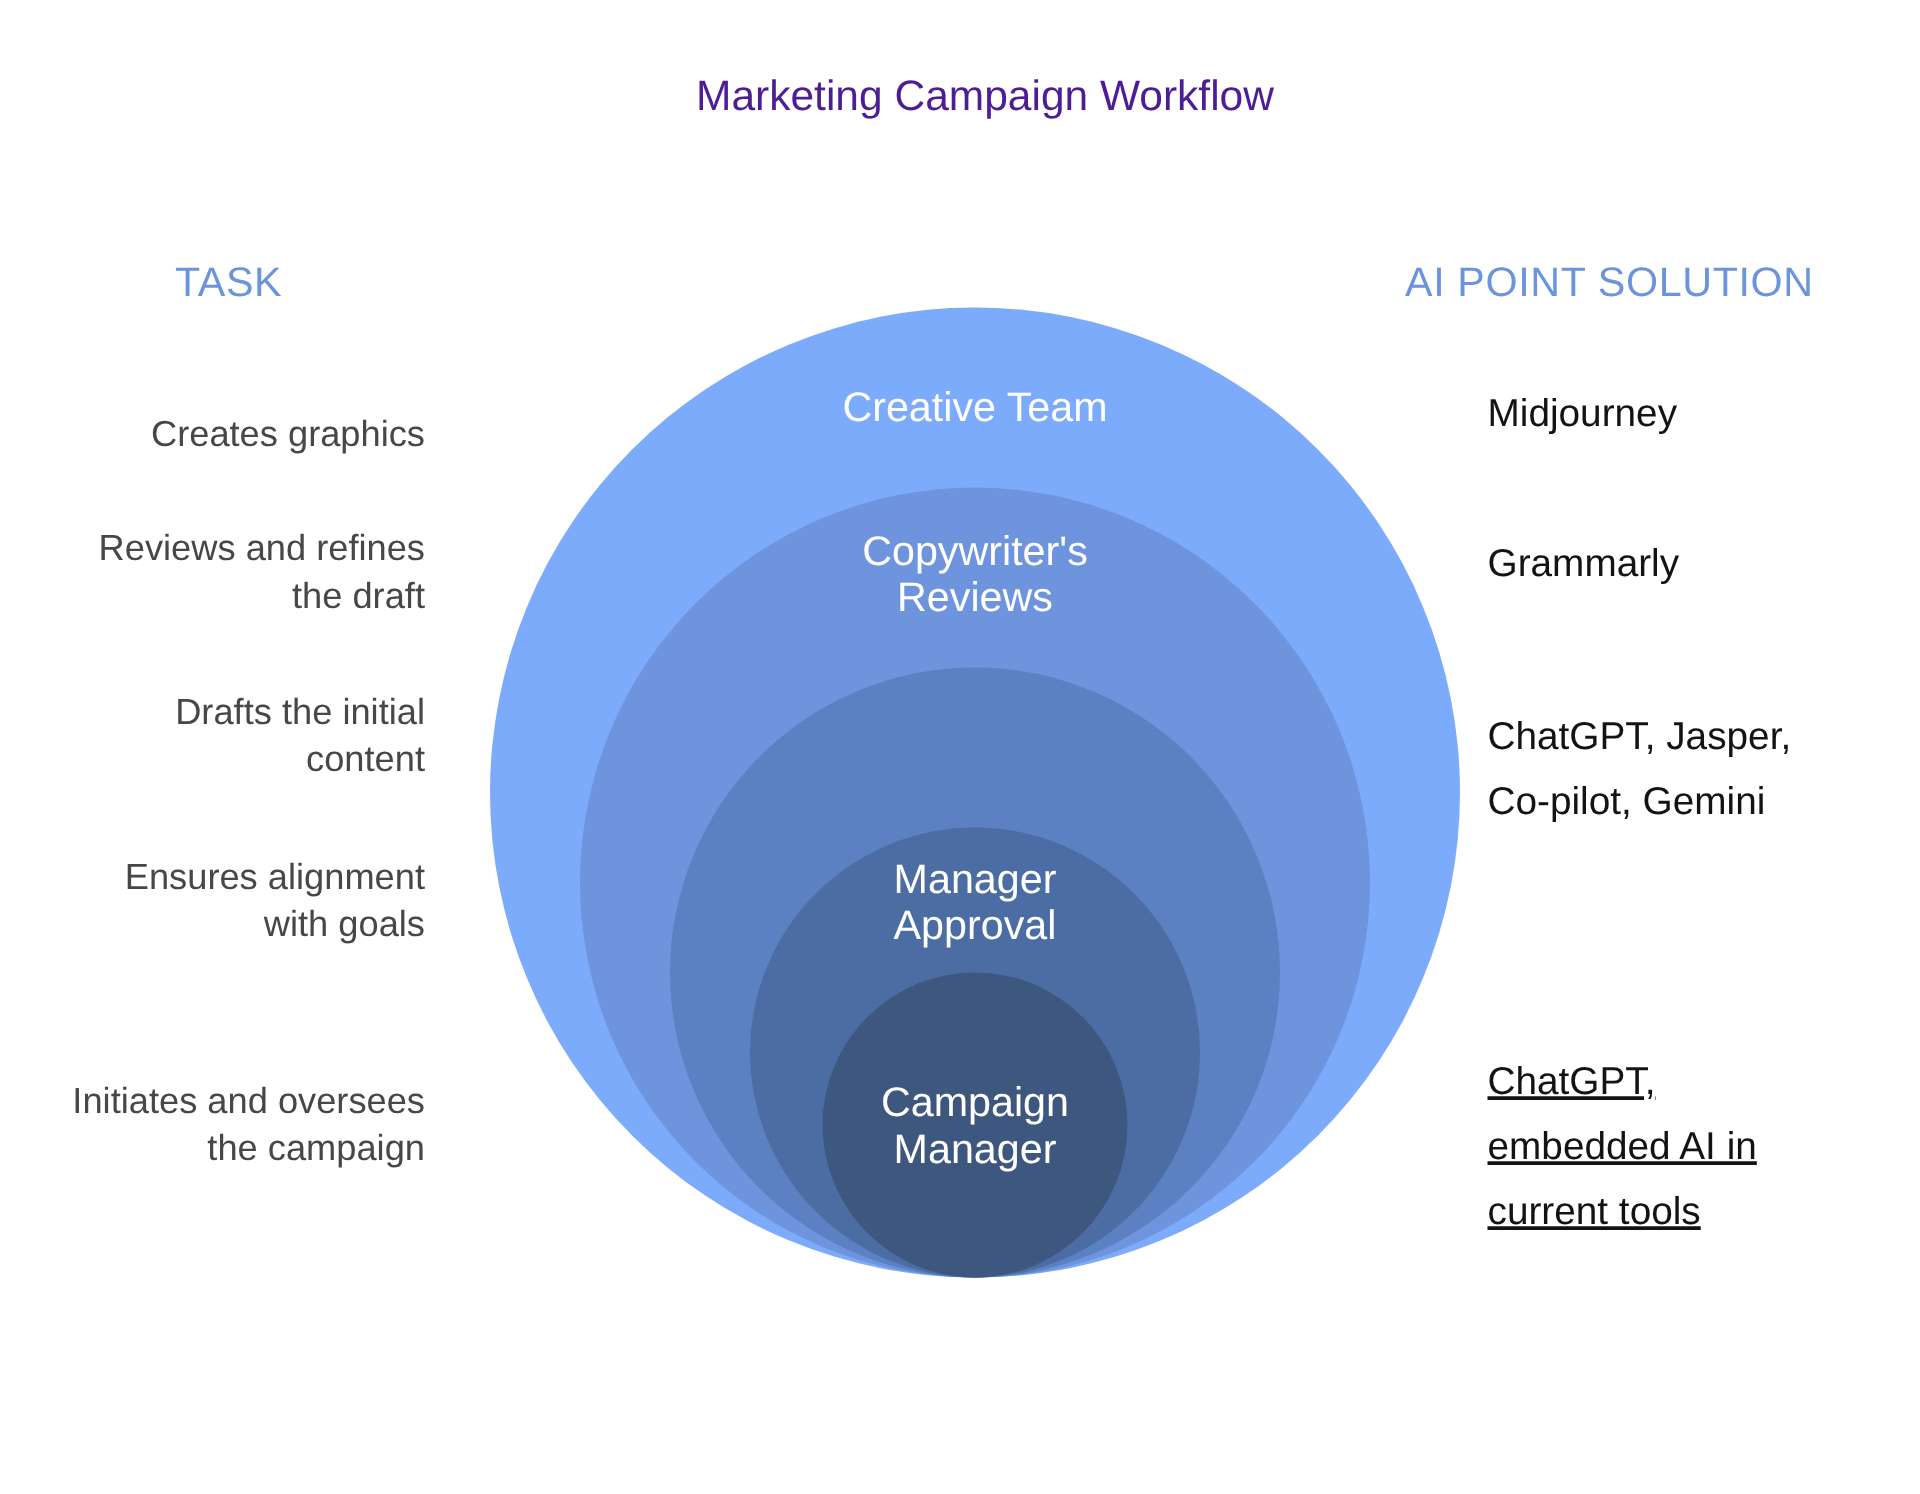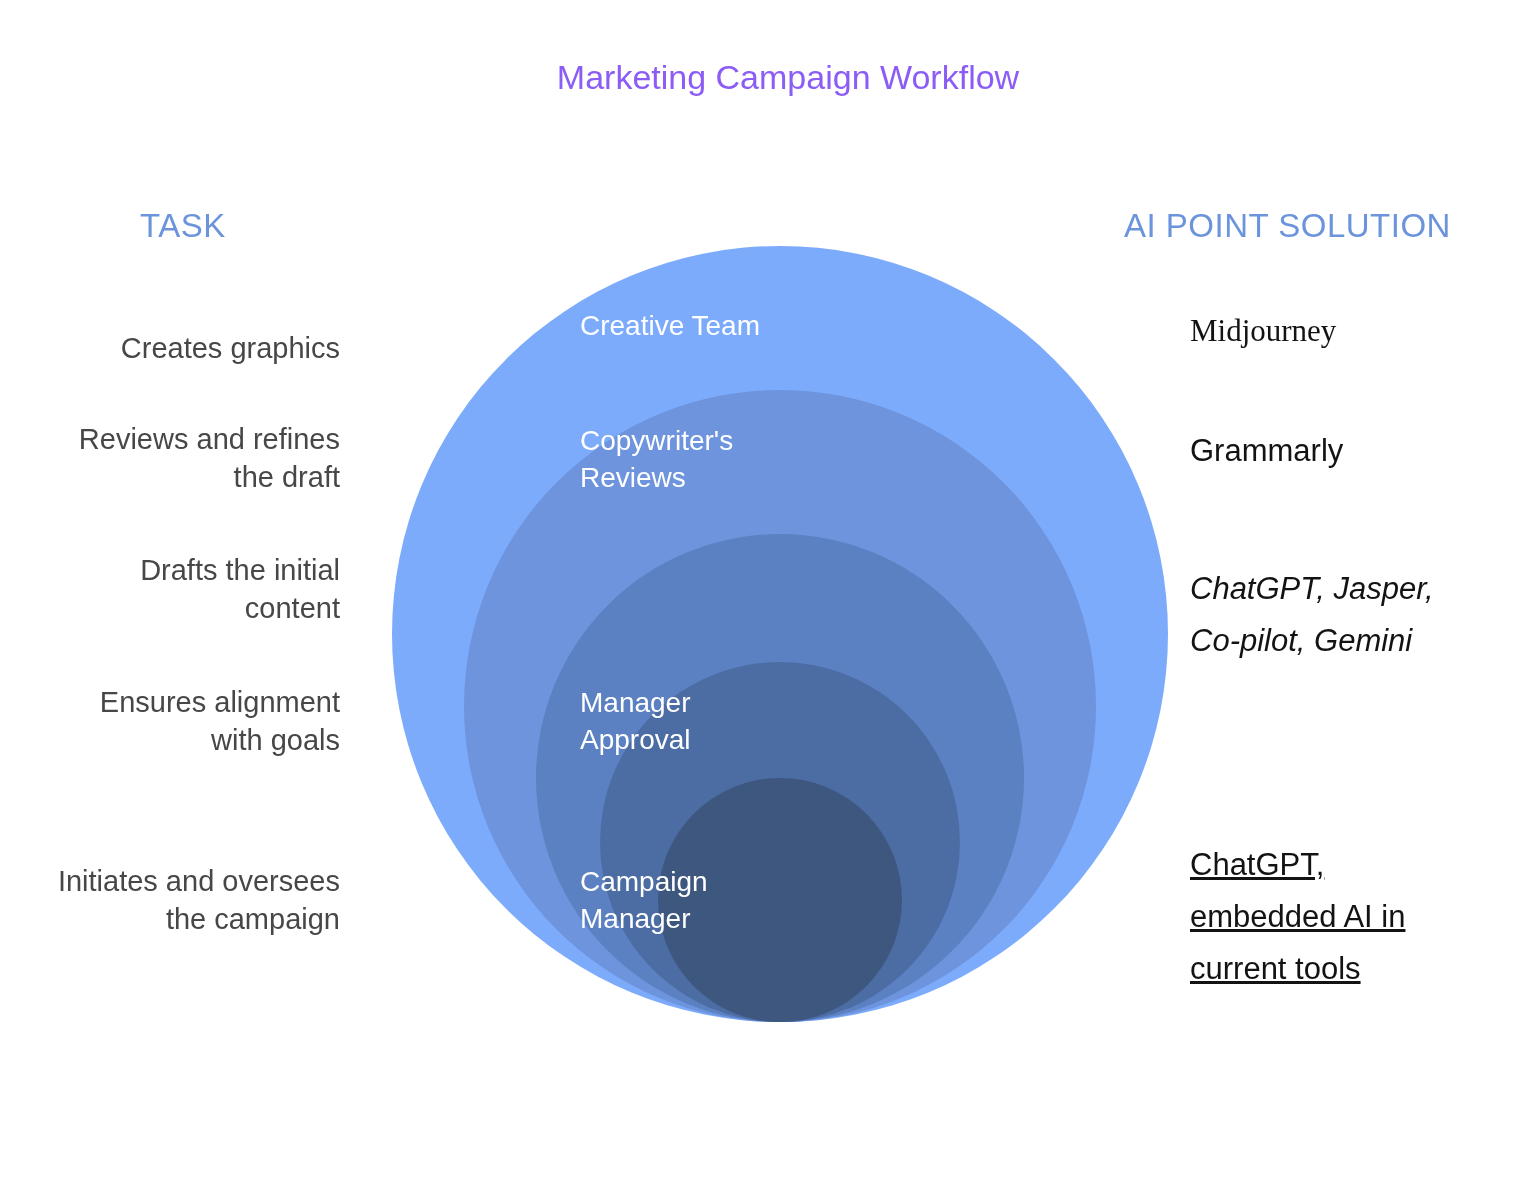--- a/index.html
+++ b/index.html
@@ -6,39 +6,39 @@
   .canvas{
     position:relative;
     width:1536px;height:1195px;
     background:#ffffff;
     font-family:"Liberation Sans", sans-serif;
     overflow:hidden;
   }
   .page-title{
     position:absolute;left:788px;top:58px;
     transform:translateX(-50%);
-    font-size:34px;color:#8b5cf6;white-space:nowrap;
+    font-size:34px;color:#4c1d95;white-space:nowrap;
   }
   .col-heading{
     position:absolute;top:207px;
     font-size:33px;font-weight:normal;color:#6b94dc;
     letter-spacing:0.5px;white-space:nowrap;
   }
   .heading-task{left:140px;}
   .heading-solution{left:1124px;}
   .ring{position:absolute;border-radius:50%;}
   .ring-1{left:392px;top:246px;width:776px;height:776px;}
   .ring-2{left:464px;top:390px;width:632px;height:632px;}
   .ring-3{left:536px;top:534px;width:488px;height:488px;}
   .ring-4{left:600px;top:662px;width:360px;height:360px;}
   .ring-5{left:658px;top:778px;width:244px;height:244px;}
   .ring-label{
     position:absolute;left:580px;width:400px;
-    text-align:left;color:#ffffff;
-    font-size:28px;line-height:37px;white-space:pre-line;
+    text-align:center;color:#ffffff;
+    font-size:33px;line-height:37px;white-space:pre-line;
   }
   .ring-label-1{top:307px;}
   .ring-label-2{top:422px;}
   .ring-label-3{top:573px;}
   .ring-label-4{top:684px;}
   .ring-label-5{top:863px;}
   .task-item{
     position:absolute;right:1196px;width:360px;
     text-align:right;color:#474747;
     font-size:29px;line-height:38px;white-space:pre-line;
@@ -46,23 +46,23 @@
   .task-1{top:329px;}
   .task-2{top:420px;}
   .task-3{top:551px;}
   .task-4{top:683px;}
   .task-5{top:862px;}
   .solution-item{
     position:absolute;left:1190px;width:330px;
     text-align:left;color:#131313;
     font-size:31px;line-height:52px;white-space:pre-line;
   }
-  .solution-1{top:305px;font-family:Liberation Serif, serif;}
+  .solution-1{top:305px;}
   .solution-2{top:425px;}
-  .solution-3{top:563px;font-style:italic;}
+  .solution-3{top:563px;}
   .solution-4{top:839px;text-decoration:underline;}
 </style>
 </head>
 <body>
 
 <div class="canvas">
 
   <div class="page-title">Marketing Campaign Workflow</div>
 
   <div class="col-heading heading-task">TASK</div>

